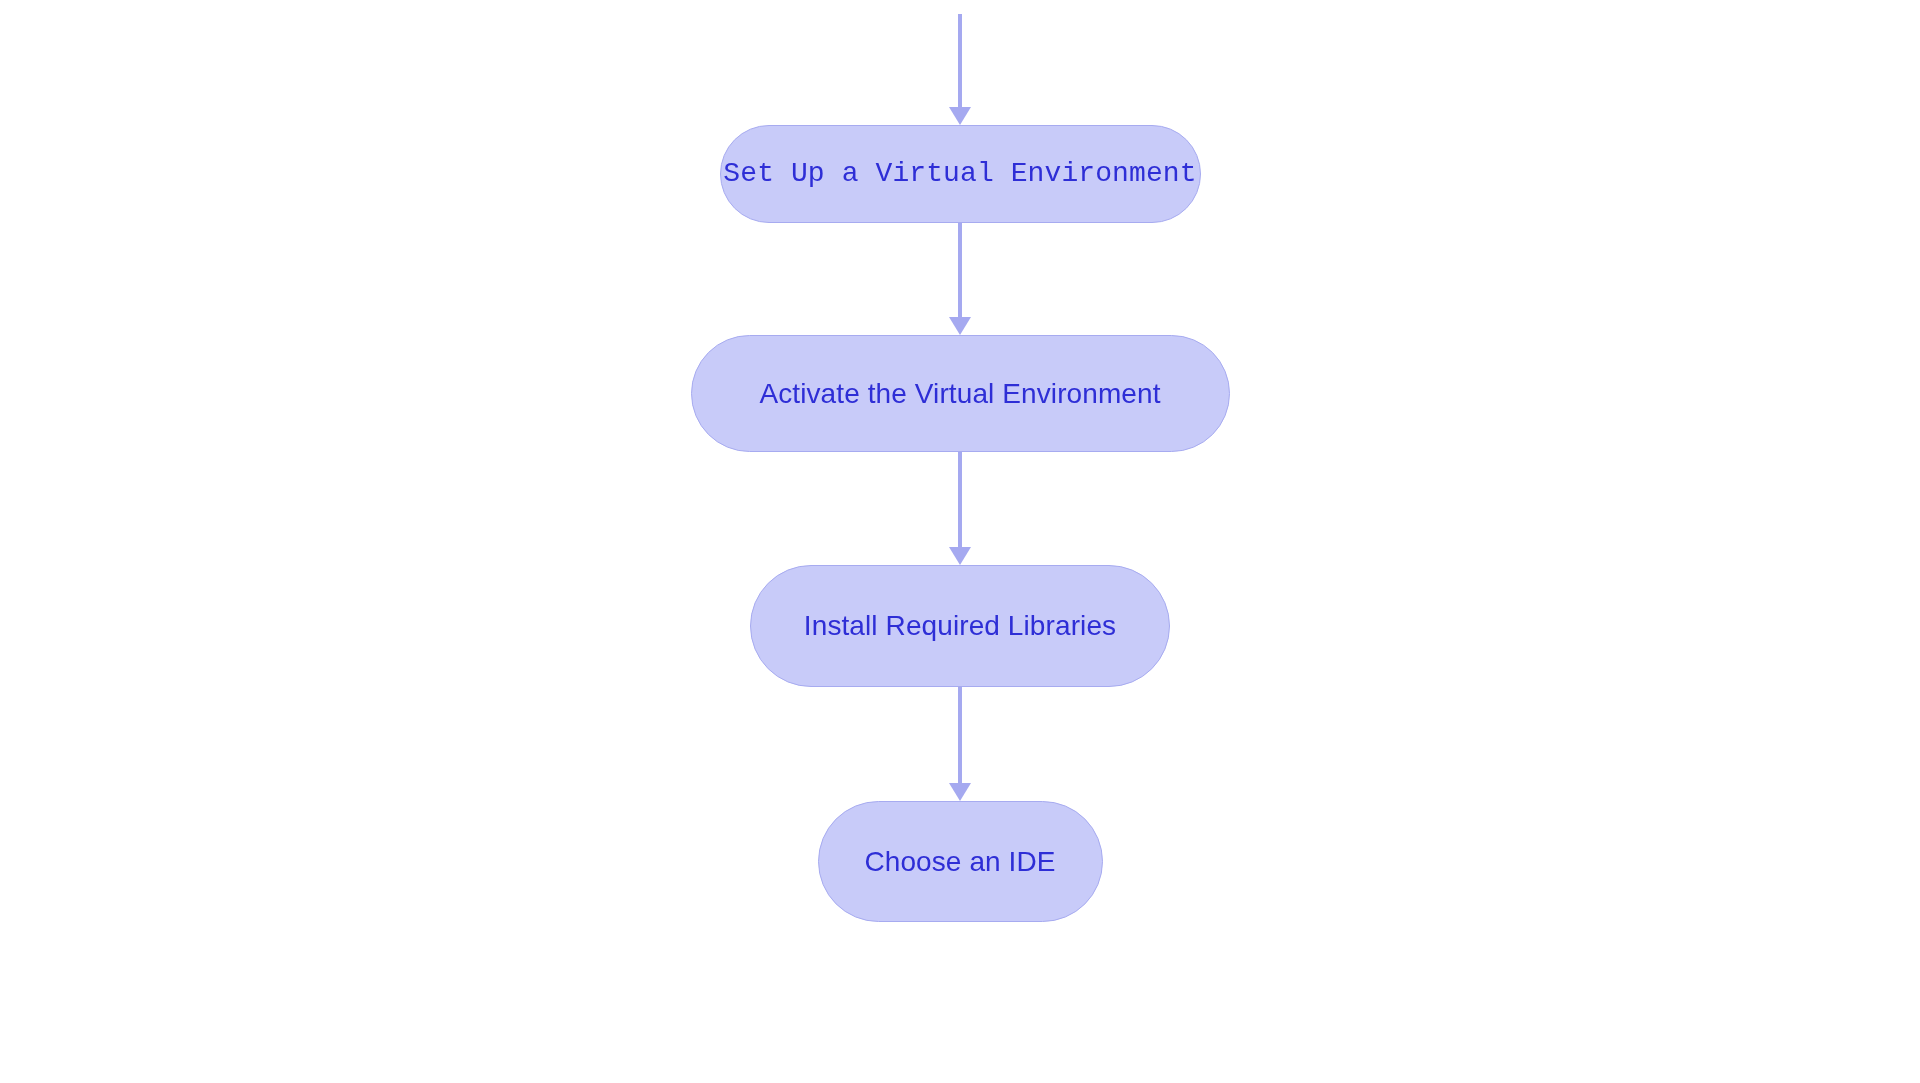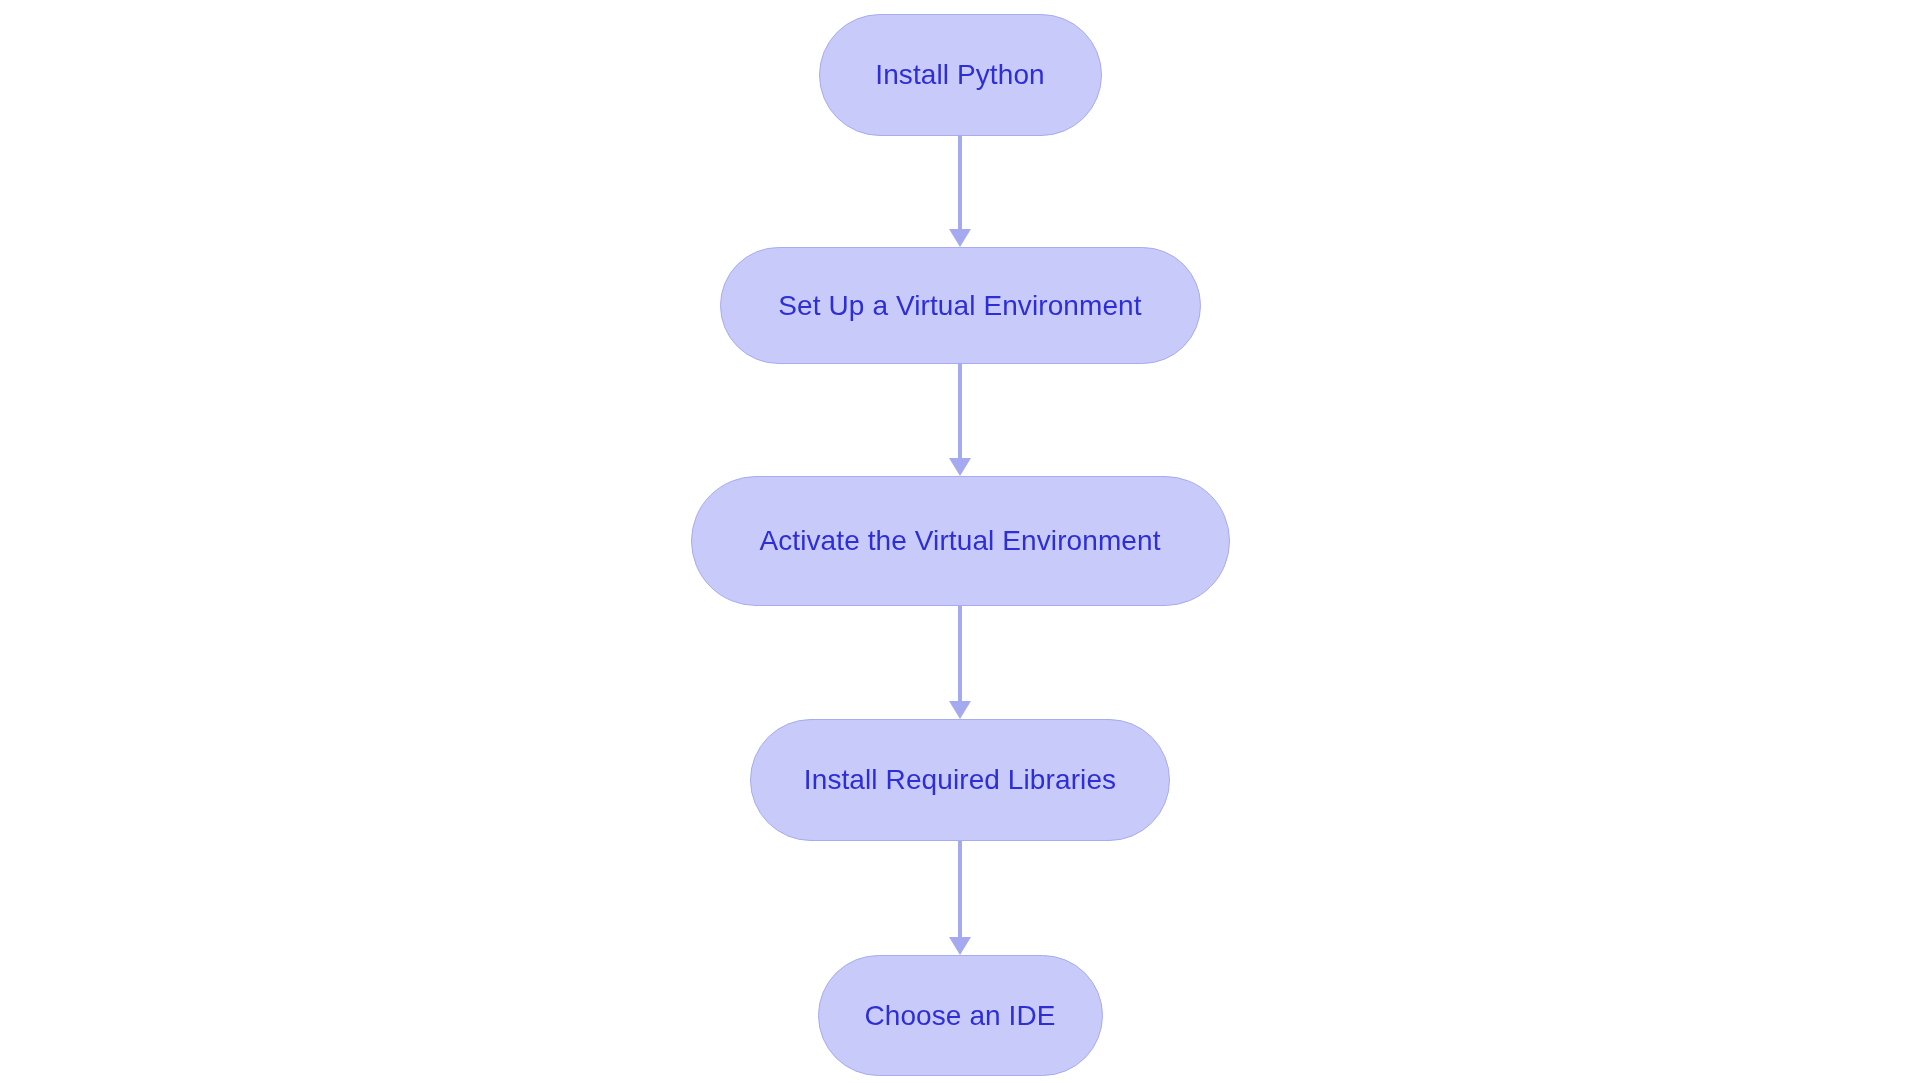--- a/index.html
+++ b/index.html
@@ -51,22 +51,22 @@
     white-space: nowrap;
     line-height: 1;
   }
   .node-label {
     display: block;
     padding: 0 2px;
     color: #2e2ed6;
   }
 
   .node-1 { width: 283px; height: 122px; }
-  .node-2 { width: 481px; height: 117px; }
-  .node-3 { width: 539px; height: 130px; text-align: right; }
+  .node-2 { width: 481px; height: 98px; font-family: Liberation Mono, monospace; }
+  .node-3 { width: 539px; height: 117px; text-align: right; }
   .node-4 { width: 420px; height: 122px; }
   .node-5 { width: 285px; height: 121px; }
 
   
   .connector {
     position: relative;
     width: 24px;
     display: flex;
     flex-direction: column;
     align-items: center;
@@ -95,23 +95,20 @@
   .spacer-top { height: 14px; flex: 0 0 auto; }
 </style>
 </head>
 <body>
 
 <div id="flowchart-canvas">
   <div class="flow-column">
 
     <div class="spacer-top"></div>
 
-    <div class="node node-1">
-      <span class="node-label">Install Python</span>
-    </div>
 
     <div class="connector conn-1">
       <div class="conn-line"></div>
       <div class="conn-head"></div>
     </div>
 
     <div class="node node-2">
       <span class="node-label">Set Up a Virtual Environment</span>
     </div>
 

